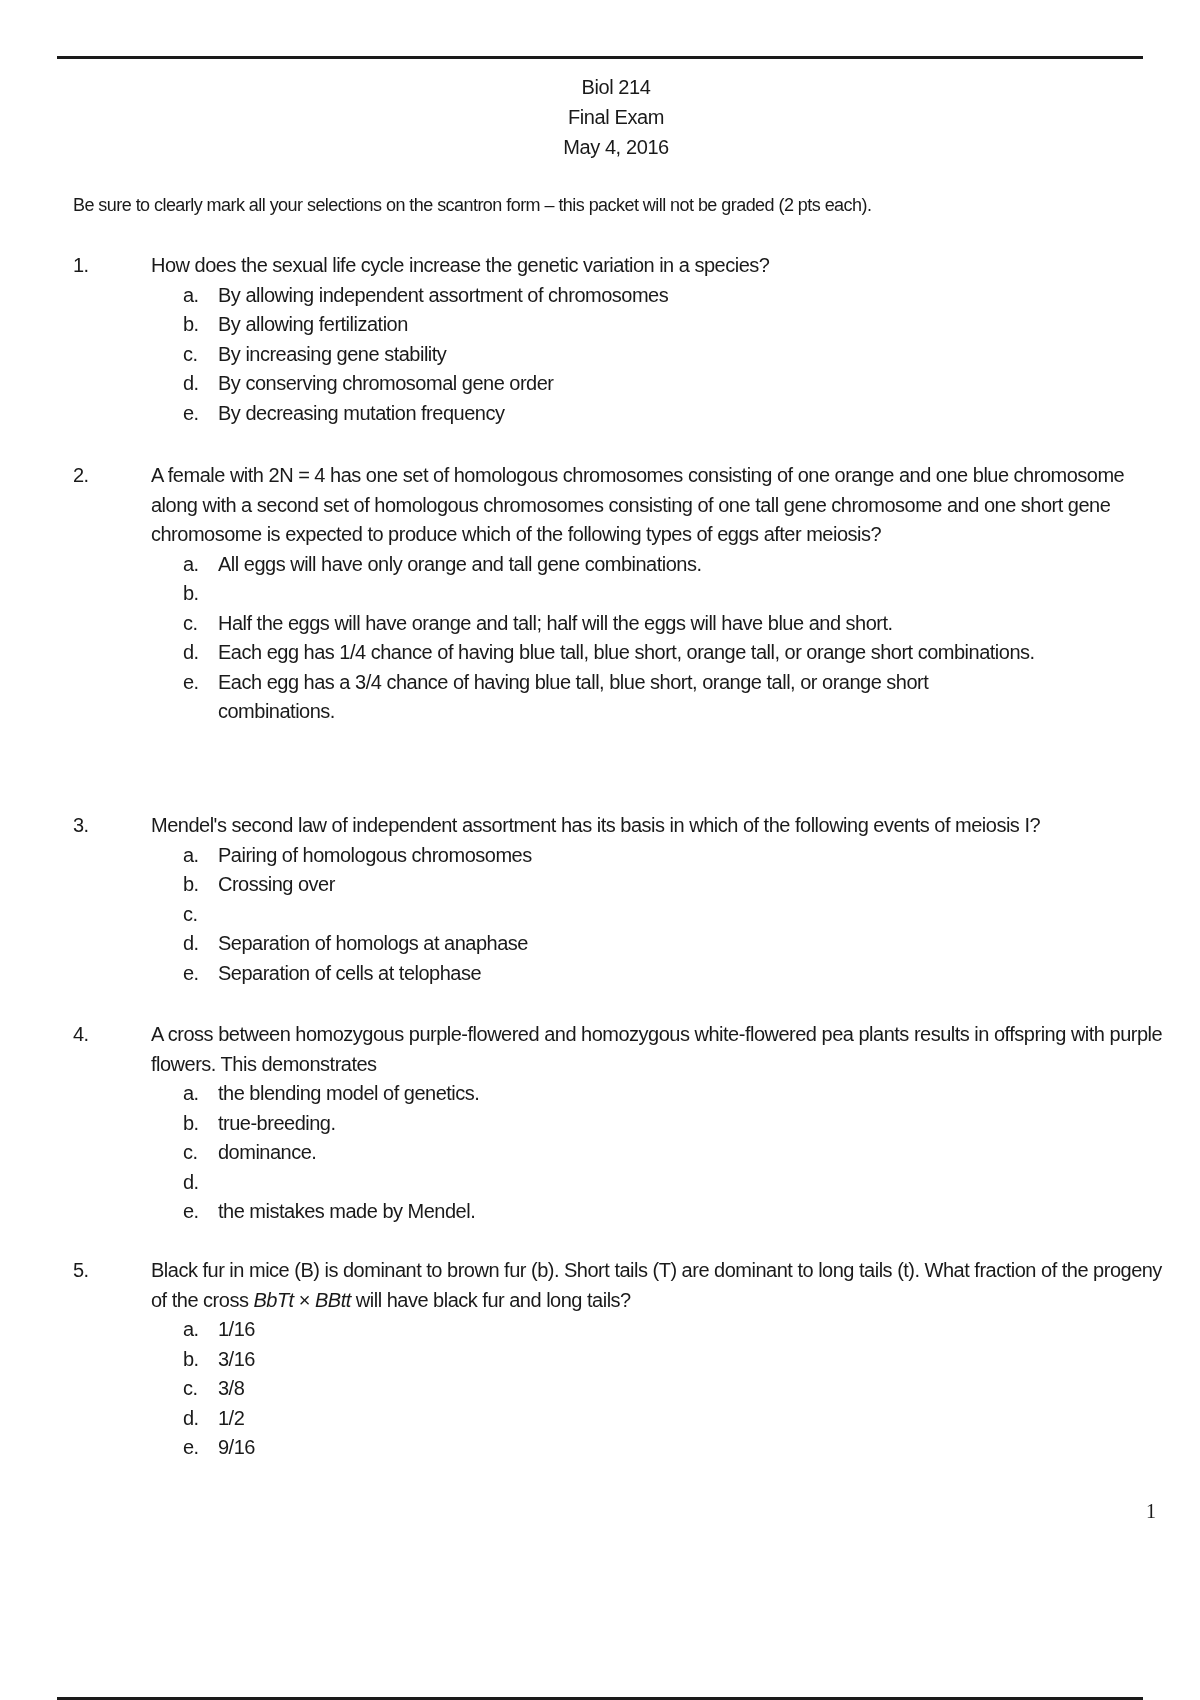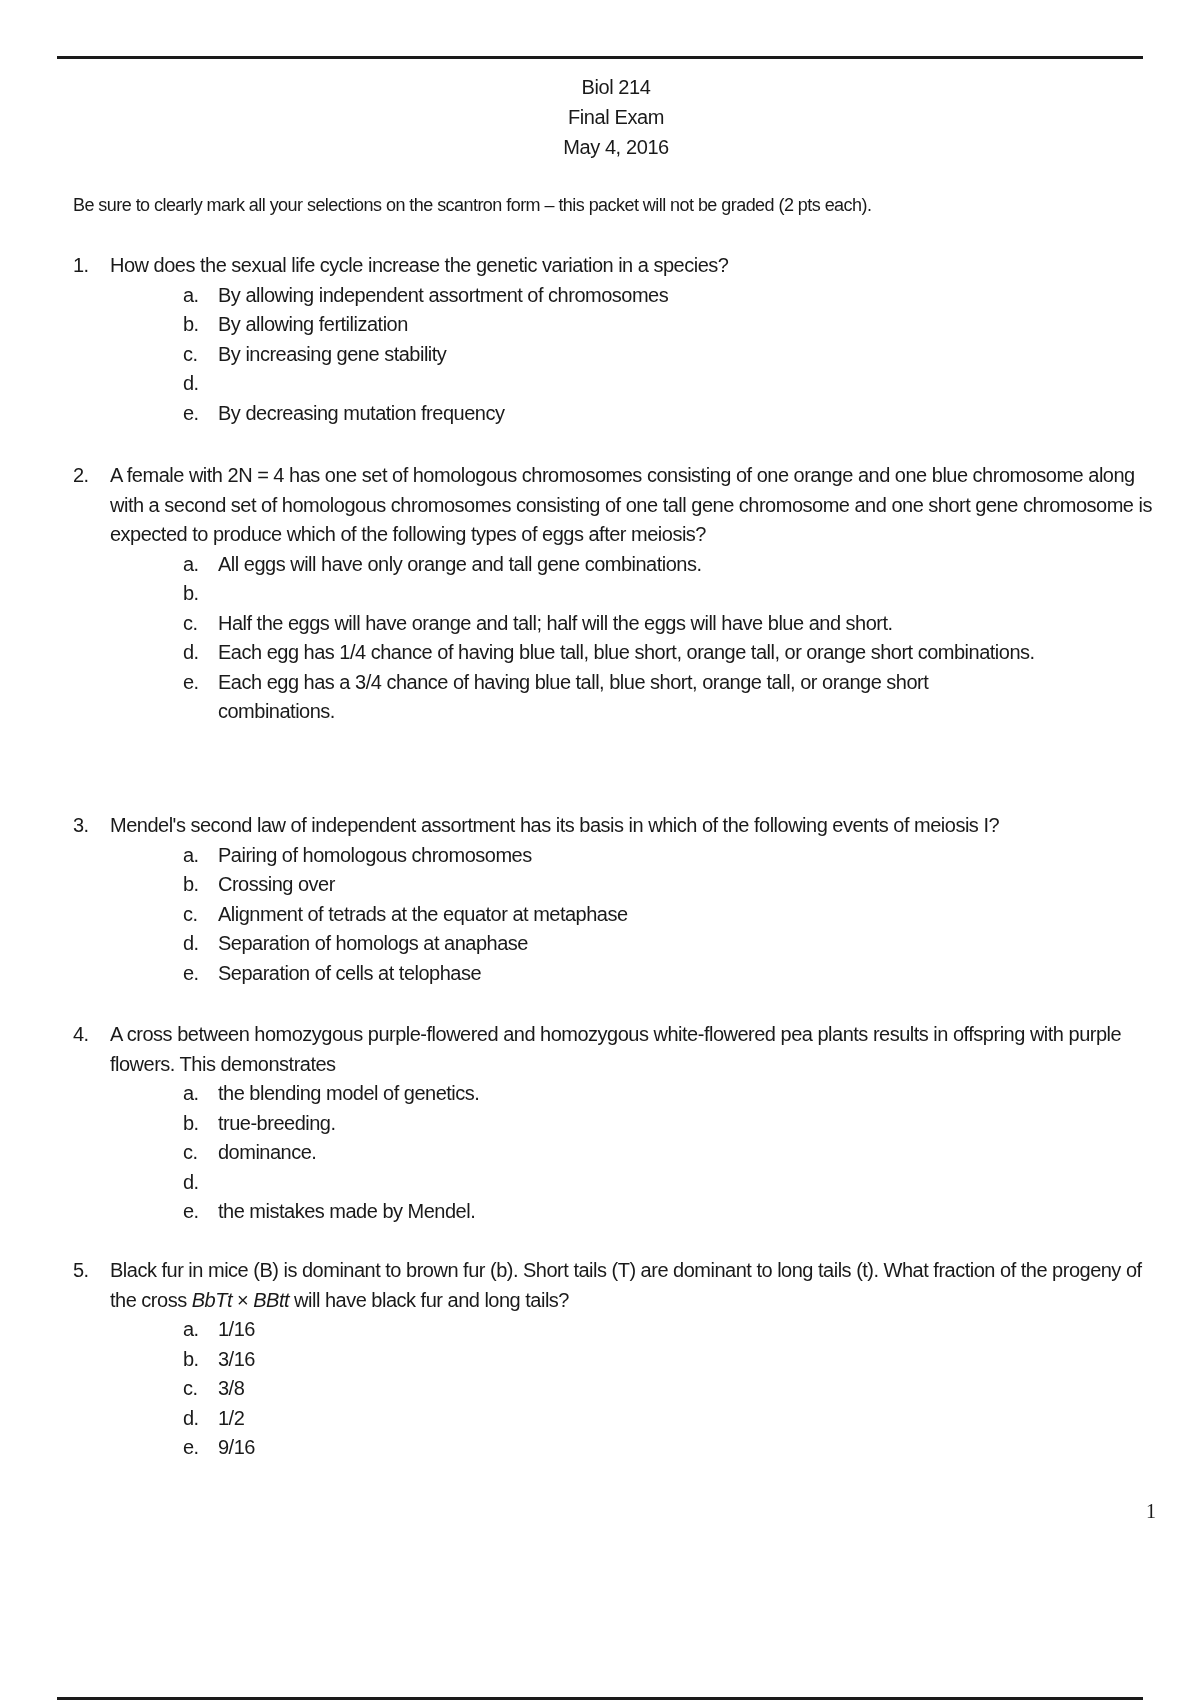--- a/index.html
+++ b/index.html
@@ -9,21 +9,21 @@
     color: #1a1a1a;
   }
   .rule { position: absolute; left: 57px; width: 1086px; height: 3px; background: #1a1a1a; }
   .rule.top { top: 56px; }
   .rule.bottom { top: 1697px; }
   .header { position: absolute; top: 72px; left: 0; width: 1232px; text-align: center; font-size: 20px; line-height: 30px; letter-spacing: -0.4px; }
   .instructions { position: absolute; top: 190px; left: 73px; font-size: 18px; line-height: 30px; letter-spacing: -0.55px; white-space: nowrap; }
   .question { position: absolute; left: 73px; width: 1090px; font-size: 20px; letter-spacing: -0.5px; }
   .q-line { display: flex; line-height: 29.5px; }
   .q-num { width: 37px; flex: none; }
-  .q-text { flex: 1; }
+  .q-text { flex: 1; margin-left: 41px; }
   .options { margin: 0; padding: 0; list-style: none; }
   .opt { display: flex; line-height: 29.5px; padding-left: 110px; }
   .opt-letter { width: 35px; flex: none; }
   .opt-text { flex: 1; max-width: 820px; }
   .page-num { position: absolute; top: 1500px; left: 1146px; font-family: "Liberation Serif", "DejaVu Serif", serif; font-size: 20px; }
   em { font-style: italic; }
 </style>
 </head>
 <body>
 
@@ -50,20 +50,21 @@
     <li class="opt">
         <span class="opt-letter">b.</span>
         <span class="opt-text">By allowing fertilization</span>
       </li>
     <li class="opt">
         <span class="opt-letter">c.</span>
         <span class="opt-text">By increasing gene stability</span>
       </li>
     <li class="opt">
         <span class="opt-letter">d.</span>
+        <span class="opt-text">By conserving chromosomal gene order</span>
       </li>
     <li class="opt">
         <span class="opt-letter">e.</span>
         <span class="opt-text">By decreasing mutation frequency</span>
       </li>
   </ul>
 </div>
 
 <div class="question" style="top:461px;">
   <div class="q-line">
@@ -102,21 +103,20 @@
     <li class="opt">
         <span class="opt-letter">a.</span>
         <span class="opt-text">Pairing of homologous chromosomes</span>
       </li>
     <li class="opt">
         <span class="opt-letter">b.</span>
         <span class="opt-text">Crossing over</span>
       </li>
     <li class="opt">
         <span class="opt-letter">c.</span>
-        <span class="opt-text">Alignment of tetrads at the equator at metaphase</span>
       </li>
     <li class="opt">
         <span class="opt-letter">d.</span>
         <span class="opt-text">Separation of homologs at anaphase</span>
       </li>
     <li class="opt">
         <span class="opt-letter">e.</span>
         <span class="opt-text">Separation of cells at telophase</span>
       </li>
   </ul>

